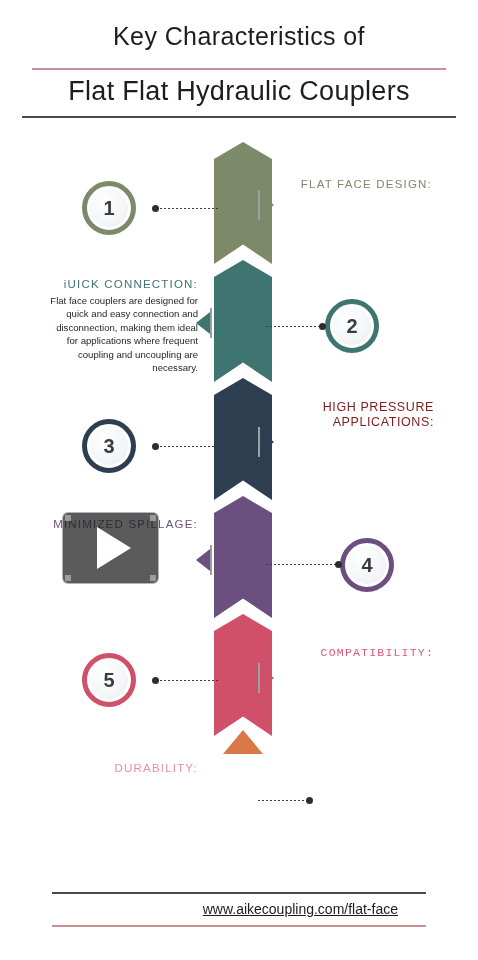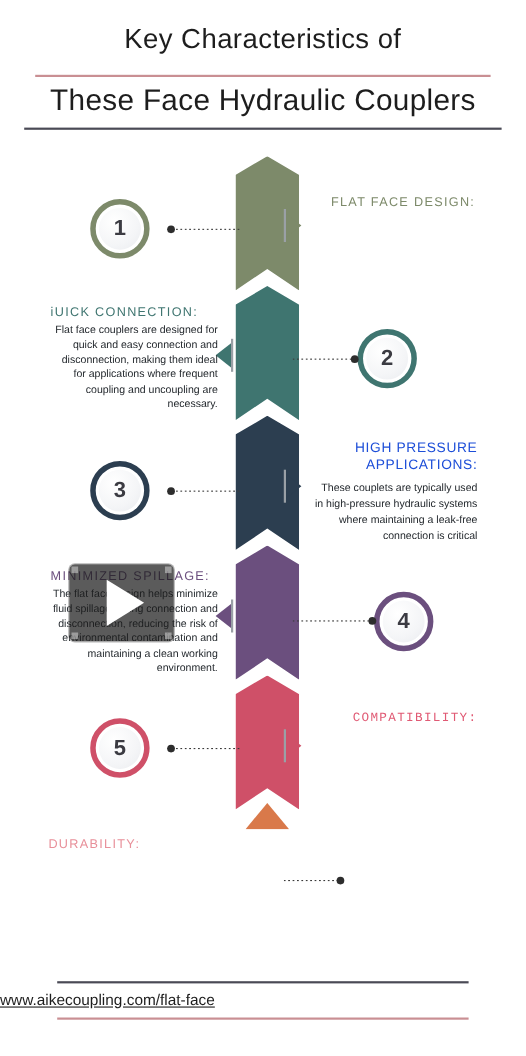--- a/index.html
+++ b/index.html
@@ -149,21 +149,21 @@
     margin-bottom: 4px;
     font-weight: 400;
   }
   .block .body {
     font-size: 9.6px;
     line-height: 13.4px;
     color: #23282d;
   }
   .block.right-side { text-align: right; }
   .block.left-side { text-align: right; }
-  .block.left-side .head { text-align: left; }
+  .block.left-side .head { text-align: right; }
 
   
   #play-overlay {
     position: absolute;
     left: 63px; top: 513px;
     width: 95px; height: 70px;
     border-radius: 5px;
     background: rgba(28, 28, 28, 0.72);
     box-shadow: 0 0 0 1px rgba(120,120,120,0.55);
   }
@@ -189,39 +189,40 @@
   #footer-rule-top {
     position: absolute;
     left: 52px; top: 892px;
     width: 374px; height: 2px;
     background: #4a4a55;
   }
   #footer-url {
     position: absolute;
     left: 0; top: 901px;
     width: 386px;
-    text-align: left;
+    text-align: right;
     font-size: 14px;
     color: #1d1d1d;
     text-decoration: underline;
+    padding-left: 12px;
   }
   #footer-rule-bottom {
     position: absolute;
     left: 52px; top: 925px;
     width: 374px; height: 2px;
     background: #c98f93;
   }
 </style>
 </head>
 <body>
 
 <div id="header">
   <div id="title-line-1">Key Characteristics of</div>
   <div id="title-rule"></div>
-  <div id="title-line-2">These Face Hydraulic Couplers</div>
+  <div id="title-line-2">Flat Flat Hydraulic Couplers</div>
   <div id="title-rule-2"></div>
 </div>
 
 <div id="ribbon">
   <div class="chevron" style="top:0px;height:122px;background:#7d8a6a;"></div>
   <div class="chevron" style="top:118px;height:122px;background:#3f7570;"></div>
   <div class="chevron" style="top:236px;height:122px;background:#2c3e50;"></div>
   <div class="chevron" style="top:354px;height:122px;background:#6b4f7e;"></div>
   <div class="chevron" style="top:472px;height:122px;background:#cf5068;"></div>
   <div class="chev-tip" style="top:588px;background:#d9794a;"></div>
@@ -286,27 +287,25 @@
 <div class="block right-side" style="left:284px; top:178px; width:148px;">
   <div class="head" style="color:#7d8a6a;">FLAT FACE  DESIGN:</div>
 </div>
 
 <div class="block left-side" style="left:46px; top:278px; width:152px;">
   <div class="head" style="color:#3f7570;">iUICK CONNECTION:</div>
   <div class="body">Flat face couplers are designed for quick and easy connection and disconnection, making them ideal for applications where frequent coupling and uncoupling are necessary.</div>
 </div>
 
 <div class="block right-side" style="left:284px; top:400px; width:150px;">
-  <div class="head" style="color:#1d4ed8; font-size:12.5px; line-height:15px; letter-spacing:0.6px; margin-bottom:7px;">HIGH PRESSURE APPLICATIONS:</div>
-  <div class="body" style="line-height:14.5px;">These couplets are typically used in high-pressure hydraulic systems where maintaining a leak-free connection is critical</div>
+  <div class="head" style="color:#7f1d1d; font-size:12.5px; line-height:15px; letter-spacing:0.6px; margin-bottom:7px;">HIGH PRESSURE APPLICATIONS:</div>
 </div>
 
 <div class="block left-side" style="left:46px; top:518px; width:152px;">
   <div class="head" style="color:#6b4f7e;">MINIMIZED  SPILLAGE:</div>
-  <div class="body">The flat face design helps minimize fluid spillage during connection and disconnection, reducing the risk of environmental contamination and maintaining a clean working environment.</div>
 </div>
 
 <div class="block right-side" style="left:284px; top:646px; width:150px;font-family:Liberation Mono, monospace;">
   <div class="head" style="color:#e05a74;">COMPATIBILITY:</div>
 </div>
 
 <div class="block left-side" style="left:44px; top:762px; width:154px;">
   <div class="head" style="color:#e8909a;">DURABILITY:</div>
 </div>
 

